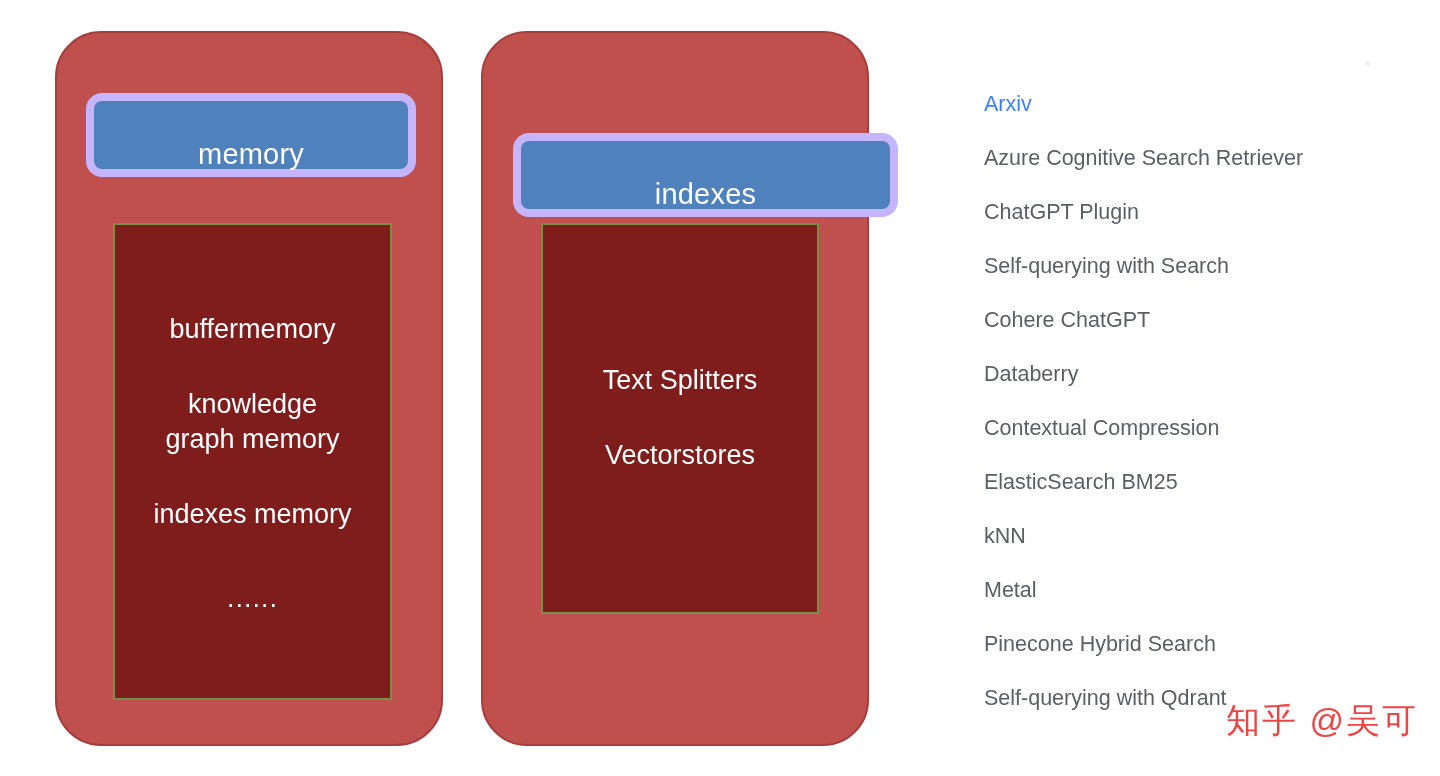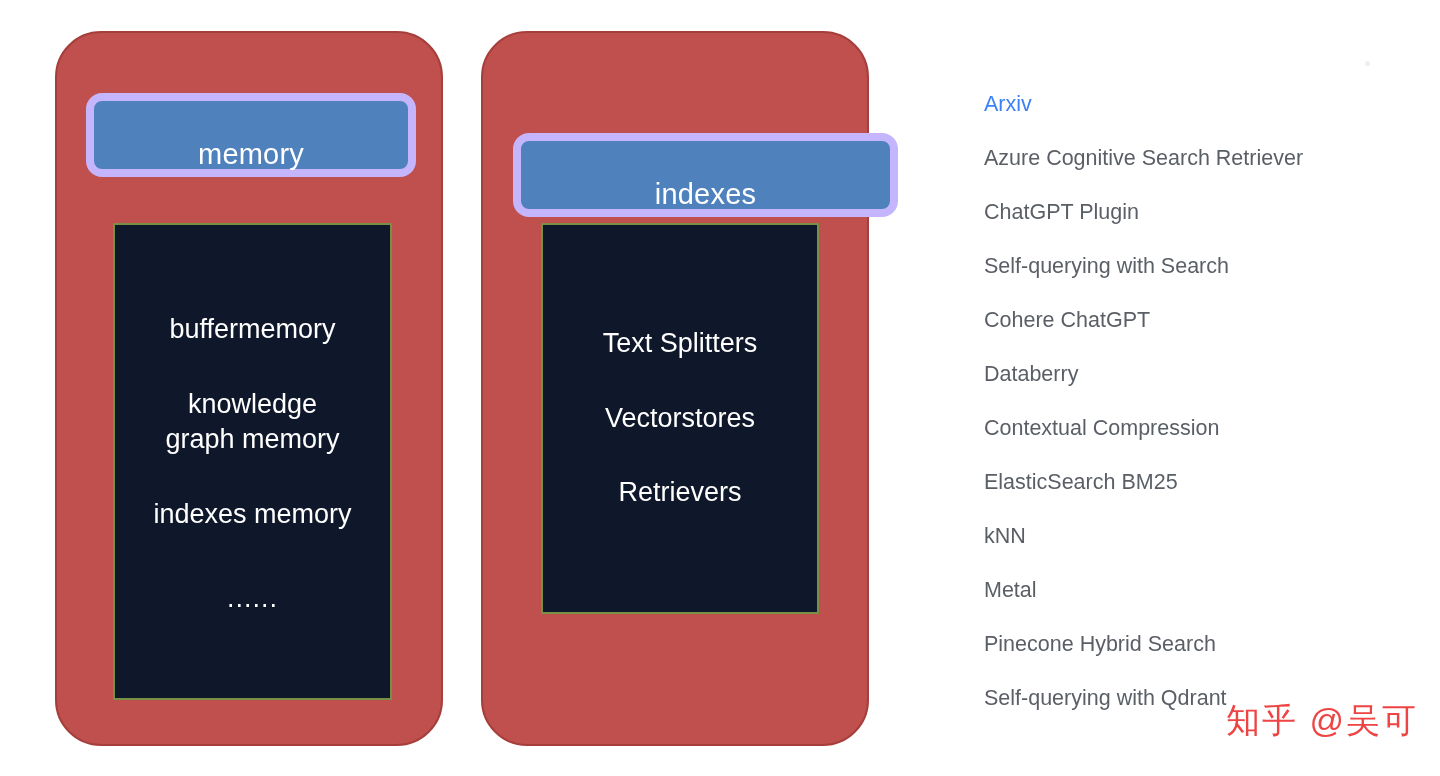--- a/index.html
+++ b/index.html
@@ -72,21 +72,21 @@
     left: 30px;
     top: 60px;
     width: 385px;
     height: 84px;
     margin-top: 40px;
   }
 
   
   .green-box {
     position: absolute;
-    background: #0f172a;
+    background: #7f1d1d;
     border: 2px solid #788f45;
     box-sizing: border-box;
     display: flex;
     flex-direction: column;
     align-items: center;
     justify-content: center;
   }
   #green-memory {
     left: 56px;
     top: 190px;
@@ -182,21 +182,20 @@
     </div>
   </div>
 
   <div class="panel" id="panel-indexes">
     <div class="header-pill" id="pill-indexes">
       <span class="pill-label">indexes</span>
     </div>
     <div class="green-box" id="green-indexes">
       <div class="green-item">Text Splitters</div>
       <div class="green-item">Vectorstores</div>
-      <div class="green-item">Retrievers</div>
     </div>
   </div>
 
   <div id="link-list">
     <div class="list-entry is-heading">Arxiv</div>
     <div class="list-entry">Azure Cognitive Search Retriever</div>
     <div class="list-entry">ChatGPT Plugin</div>
     <div class="list-entry">Self-querying with Search</div>
     <div class="list-entry">Cohere ChatGPT</div>
     <div class="list-entry">Databerry</div>

